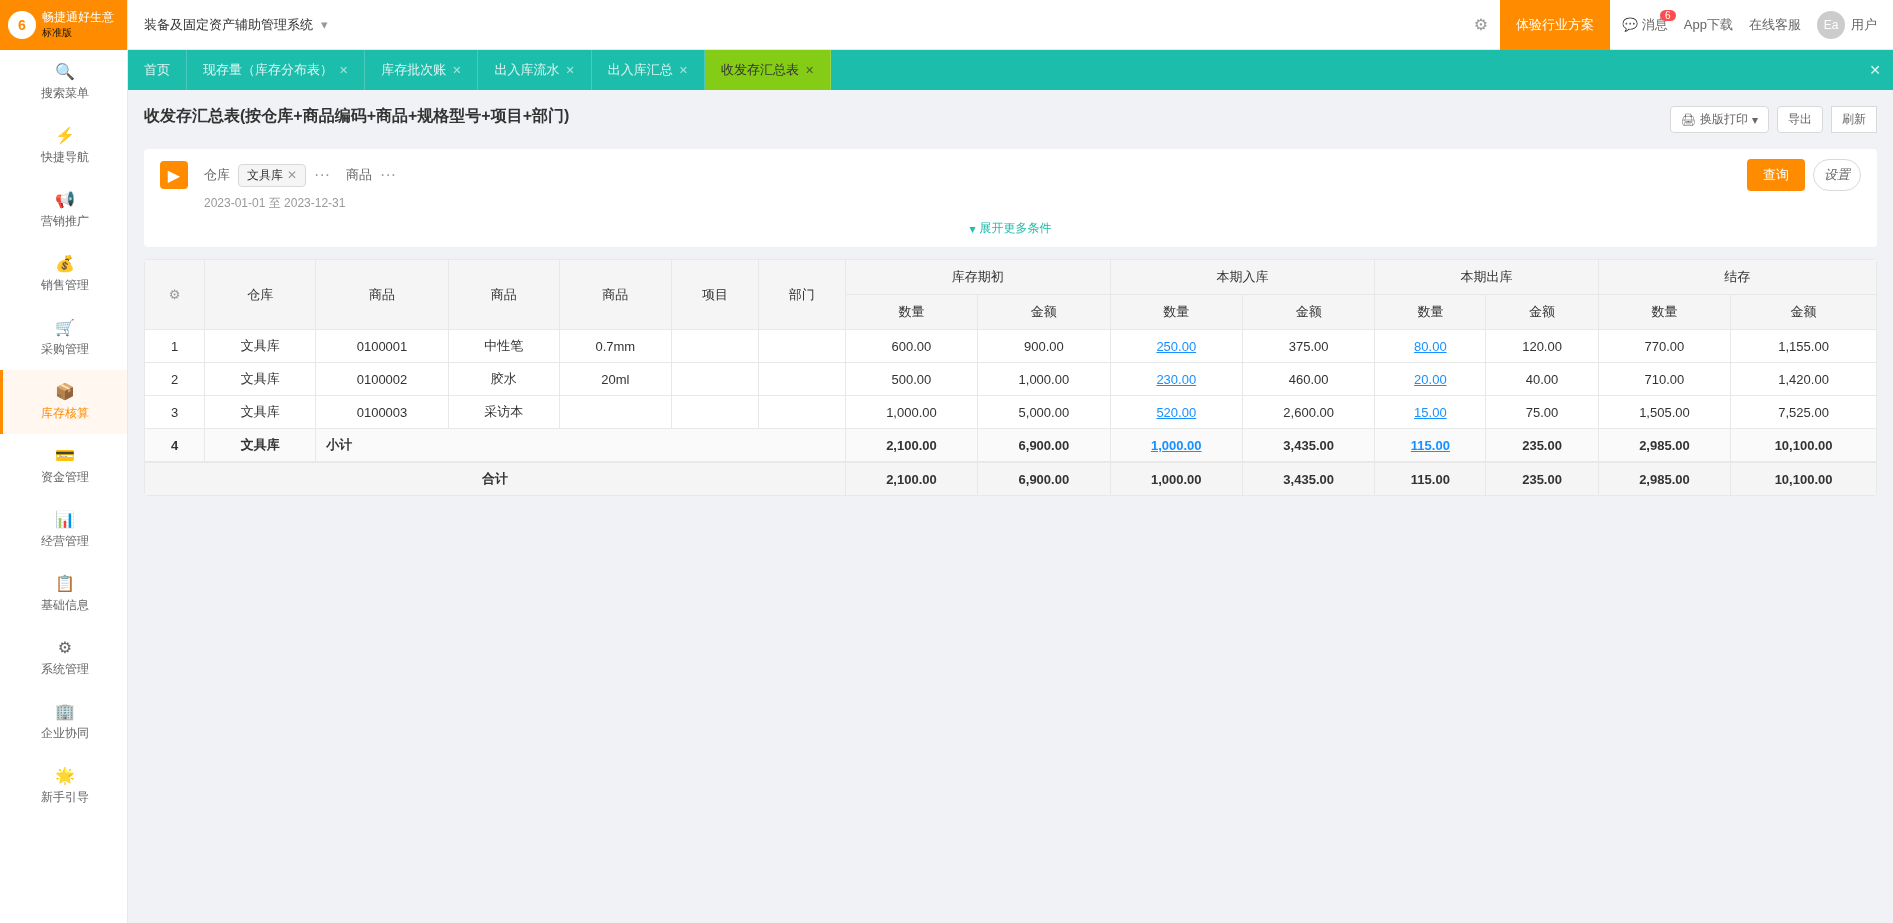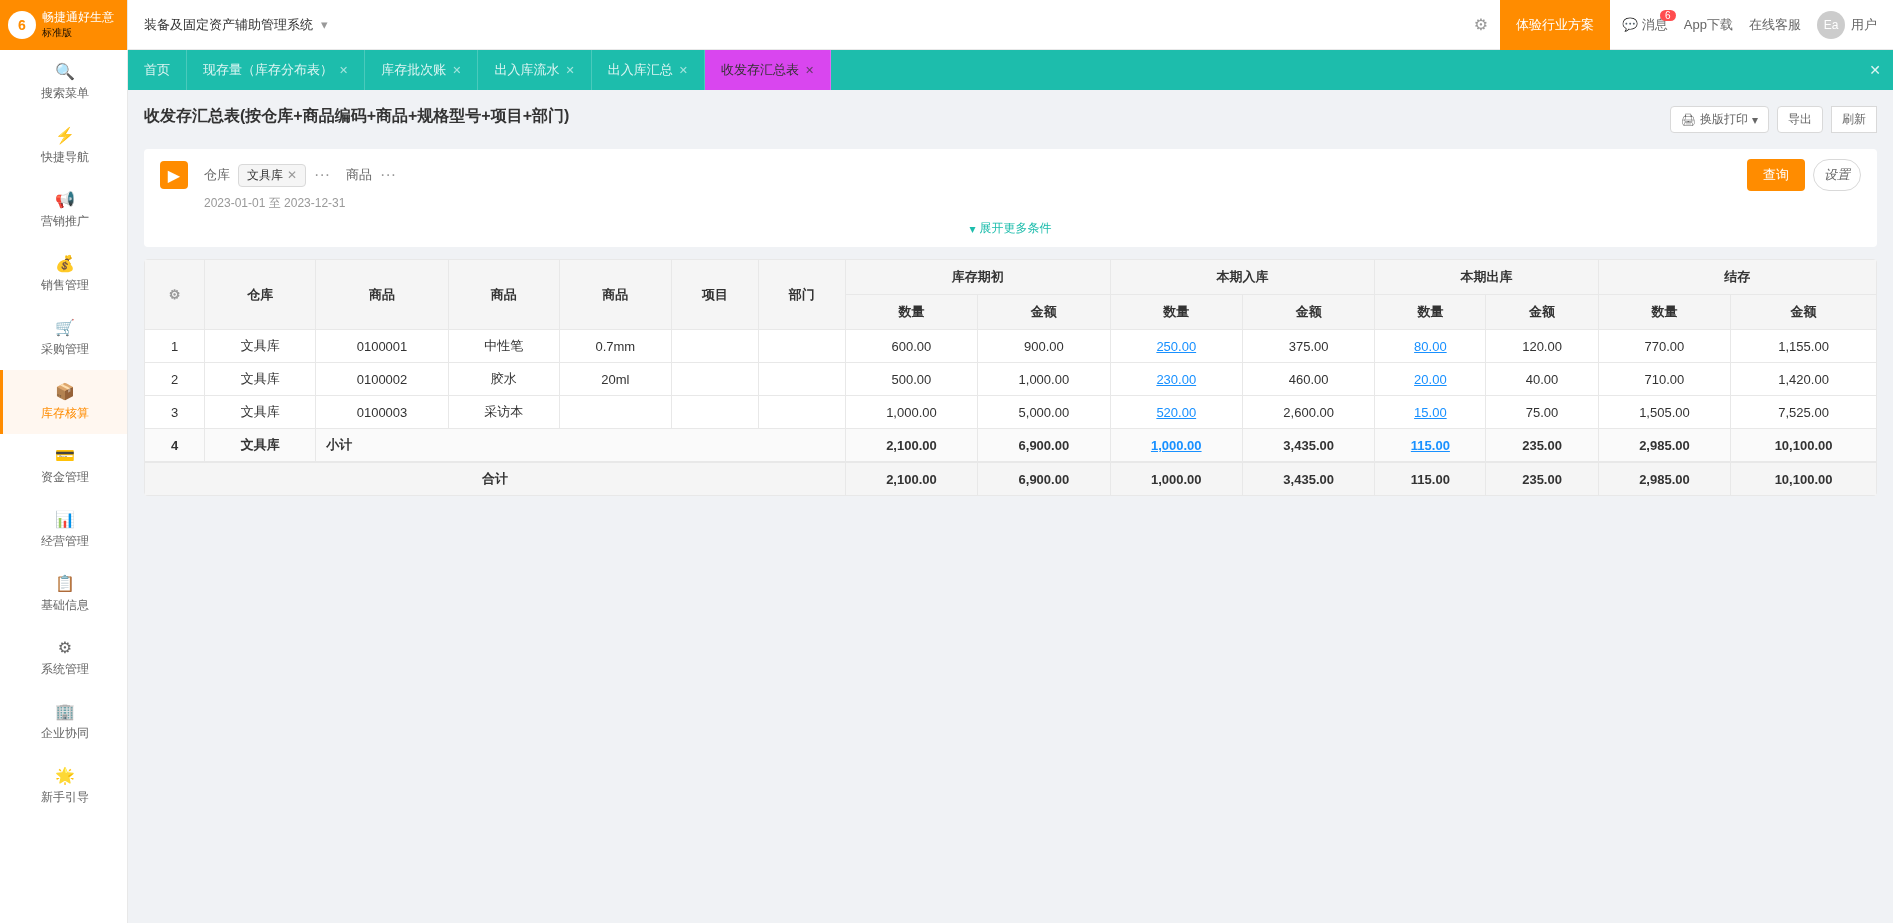--- a/index.html
+++ b/index.html
@@ -24,21 +24,21 @@
     .topbar-title { font-size: 13px; color: #333; flex: 1; display: flex; align-items: center; gap: 8px; }
     .topbar-btn-trial { background: #ff8c00; color: #fff; border: none; border-radius: 4px; padding: 20px 16px; cursor: pointer; font-size: 13px; }
     .topbar-actions { display: flex; align-items: center; gap: 16px; color: #666; font-size: 13px; }
     .topbar-actions .badge-wrap { position: relative; }
     .topbar-actions .badge { position: absolute; top: -6px; right: -8px; background: #ff4d4f; color: #fff; border-radius: 10px; font-size: 10px; padding: 0 4px; min-width: 16px; text-align: center; }
     .topbar-avatar { width: 28px; height: 28px; background: #ccc; border-radius: 50%; display: flex; align-items: center; justify-content: center; font-size: 12px; color: #fff; }
 
     
     .tabbar { height: 40px; background: #1dbdac; display: flex; align-items: center; padding: 0 0 0 0; gap: 0; overflow-x: auto; }
     .tab { display: flex; align-items: center; gap: 6px; padding: 0 16px; height: 40px; color: rgba(255,255,255,0.85); font-size: 13px; cursor: pointer; white-space: nowrap; border-right: 1px solid rgba(255,255,255,0.2); }
-    .tab.active { background: #d946ef; color: #333; }
+    .tab.active { background: #84cc16; color: #333; }
     .tab .close-btn { font-size: 11px; opacity: 0.7; cursor: pointer; }
     .tab-close-main { color: rgba(255,255,255,0.85); font-size: 14px; margin-left: auto; padding: 0 12px; cursor: pointer; }
 
     
     .content { flex: 1; overflow-y: auto; background: #f0f2f5; padding: 16px; }
     .page-title { font-size: 16px; font-weight: bold; color: #333; margin-bottom: 10px; }
     .btn-print { border: 1px solid #d9d9d9; background: #fff; border-radius: 4px; padding: 4px 10px; font-size: 12px; cursor: pointer; color: #666; display: flex; align-items: center; gap: 4px; }
     .btn-export { border: 1px solid #d9d9d9; background: #fff; border-radius: 4px; padding: 4px 10px; font-size: 12px; cursor: pointer; color: #666; }
     .btn-refresh { border: 1px solid #d9d9d9; background: #fff; border-radius: 0; padding: 4px 10px; font-size: 12px; cursor: pointer; color: #666; }
 
@@ -56,21 +56,21 @@
     .filter-tag .remove { cursor: pointer; color: #999; }
     .filter-dots { color: #999; cursor: pointer; font-size: 16px; }
     .btn-query { background: #ff8c00; color: #fff; border: none; border-radius: 4px; padding: 6px 16px; font-size: 13px; cursor: pointer; }
     .btn-settings { border: 1px solid #d9d9d9; background: #fff; border-radius: 16px; padding: 6px 10px; font-size: 13px; cursor: pointer; color: #666; font-style: italic; }
     .expand-btn { display: flex; align-items: center; gap: 4px; color: #1dbdac; font-size: 12px; cursor: pointer; border: none; background: none; }
 
     
     .table-container { background: #fff; border-radius: 4px; overflow: auto; }
     table { width: 100%; border-collapse: collapse; font-size: 13px; }
     thead tr { background: #f5f5f5; }
-    th { padding: 8px 10px; text-align: center; font-weight: 700; color: #333; border: 1px solid #e8e8e8; white-space: nowrap; }
+    th { padding: 8px 10px; text-align: center; font-weight: 400; color: #333; border: 1px solid #e8e8e8; white-space: nowrap; }
     td { padding: 7px 10px; text-align: center; border: 1px solid #e8e8e8; color: #333; white-space: nowrap; }
     .row-subtotal td { font-weight: bold; background: #fafafa; }
     .row-total td { font-weight: bold; background: #f5f5f5; }
     .td-link { color: #1890ff; text-decoration: underline; cursor: pointer; }
     .settings-icon { color: #999; cursor: pointer; }
     .th-group { text-align: center; }
 
     
     .table-footer { background: #f9f9f9; border-top: 2px solid #e8e8e8; }
     .table-footer td { font-weight: bold; }

